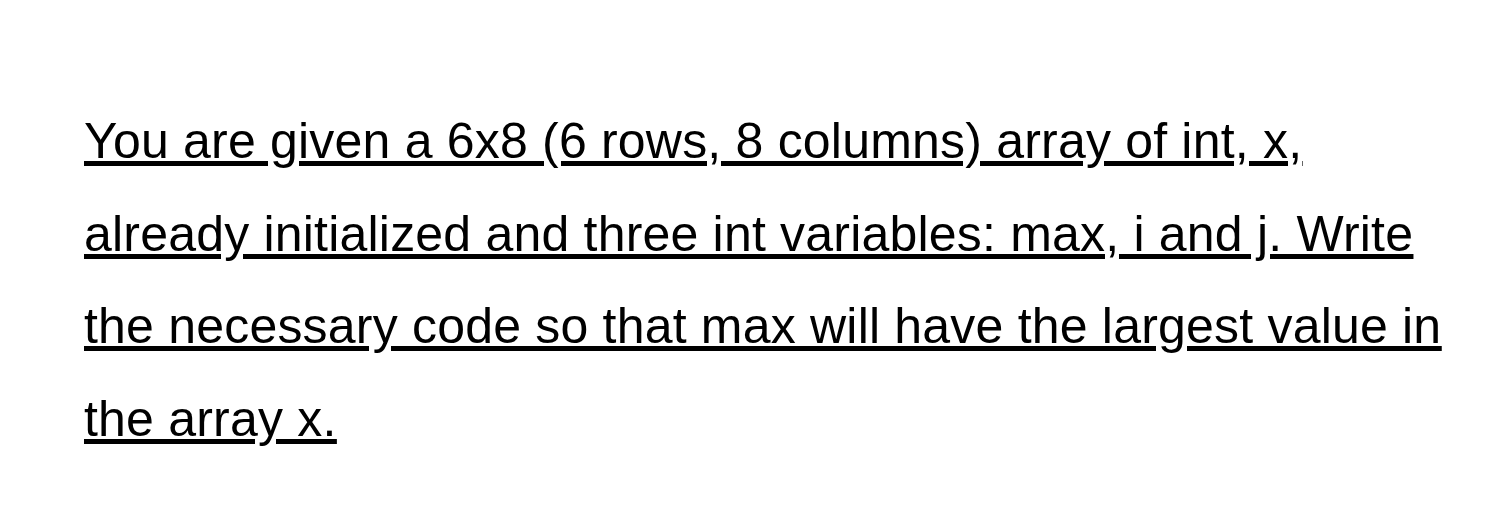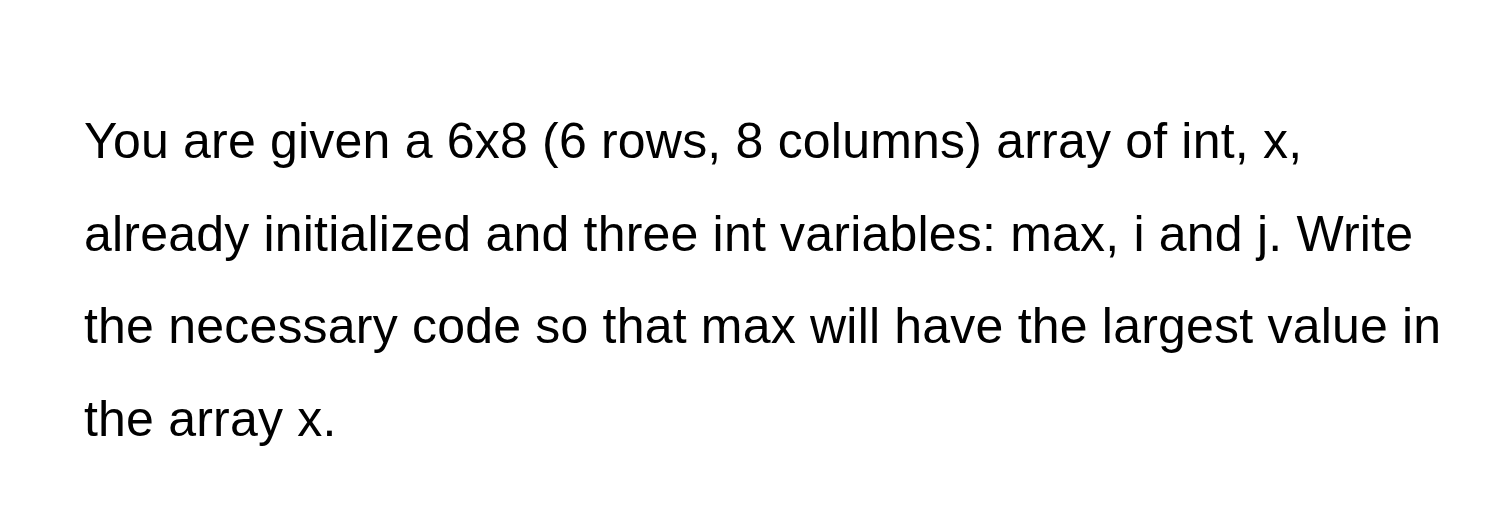--- a/index.html
+++ b/index.html
@@ -1,18 +1,19 @@
 <!DOCTYPE html>
 <html><head>
   <meta charset="utf-8">
   <style>
     * {
       margin: 12px;
       padding: 0;
       box-sizing: border-box;
+      text-decoration: underline;
     }
     body {
       width: 1500px;
       height: 512px;
       background: #ffffff;
       font-family: -apple-system, BlinkMacSystemFont, "Segoe UI", Helvetica, Arial, sans-serif;
       display: flex;
       align-items: center;
       padding-left: 48px;
       padding-right: 60px;

